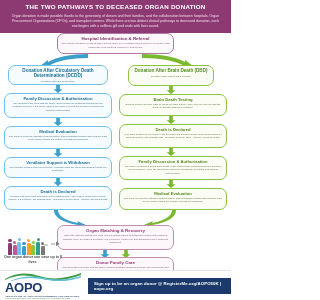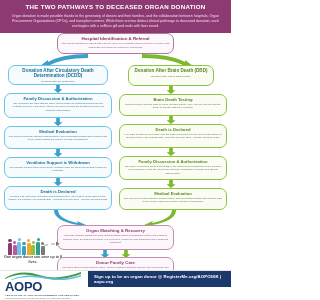--- a/index.html
+++ b/index.html
@@ -95,21 +95,21 @@
     width: 62px;
   }
 
   
   .footer {
     position: absolute;
     left: 0; bottom: 0;
     width: 231px; height: 30px;
     background: #ffffff;
     border-top: 0.6px solid #e4e4e4;
-    display: flex; 
+    display: flex; align-items: center;
   }
   .logo-wrap { width: 88px; padding-left: 5px; }
   .logo-word {
     font-size: 13px; font-weight: bold; color:#1b3a6b;
     letter-spacing: -0.3px; line-height: 1;
   }
   .logo-sub1 { font-size: 2.3px; color:#1b3a6b; letter-spacing: 0.15px; margin-top:1.4px; font-weight:bold;}
   .logo-sub2 { font-size: 2.1px; color:#3f8a3f; letter-spacing: 0.05px; margin-top:0.6px;}
   .footer-cta {
     flex: 1; height: 16px; background:#1b3a6b;

